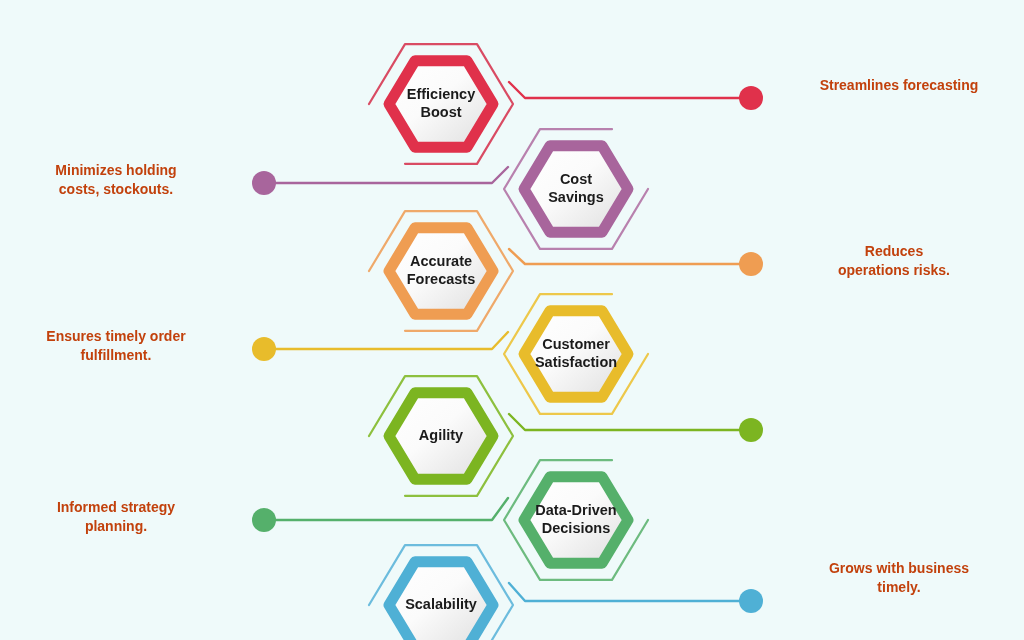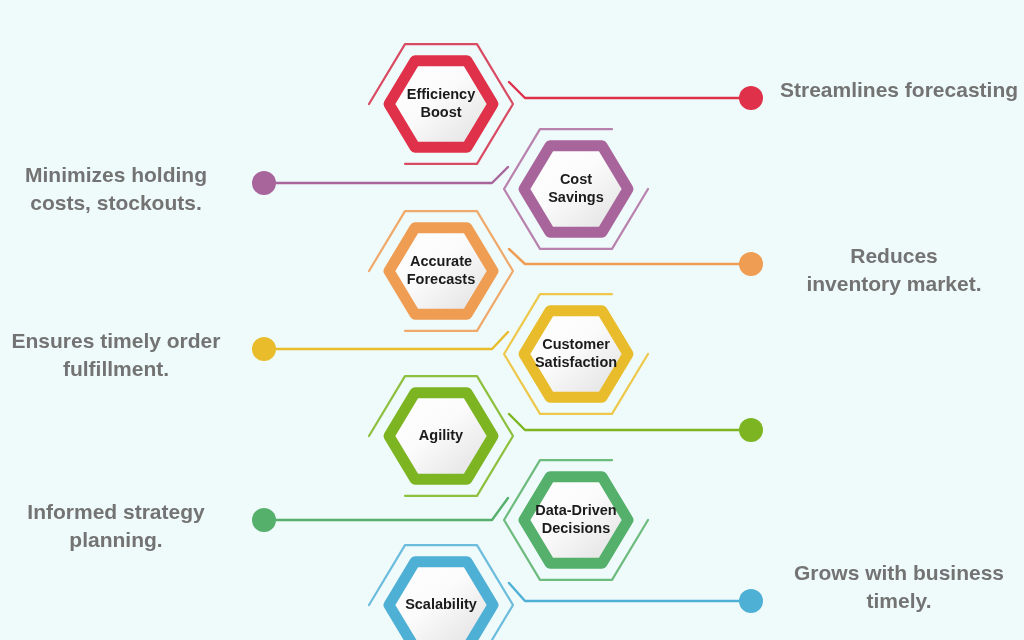--- a/index.html
+++ b/index.html
@@ -34,23 +34,23 @@
     font-weight: bold;
     font-size: 14.5px;
     fill: #1b1b1b;
     text-anchor: middle;
     dominant-baseline: middle;
   }
   .side-caption {
     position: absolute;
     font-family: "Liberation Sans", sans-serif;
     font-weight: bold;
-    font-size: 21px;
+    font-size: 14px;
     line-height: 1.35;
-    color: #737373;
+    color: #c2410c;
     text-align: center;
     white-space: pre-line;
   }
   .side-caption.left {
     right: auto;
   }
 </style>
 </head>
 <body style="background: rgb(239, 250, 250);">
 
@@ -107,20 +107,20 @@
         <text class="hex-label" x="576" y="318"><tspan x="576" dy="-9">Customer</tspan><tspan x="576" dy="18">Satisfaction</tspan></text>
         <text class="hex-label" x="441" y="400"><tspan x="441" dy="0">Agility</tspan></text>
         <text class="hex-label" x="576" y="484"><tspan x="576" dy="-9">Data-Driven</tspan><tspan x="576" dy="18">Decisions</tspan></text>
         <text class="hex-label" x="441" y="569"><tspan x="441" dy="0">Scalability</tspan></text>
       </g>
   </svg>
 
   <div id="captions-layer">
       <div class="side-caption right" style="left: 779px; width: 240px; top: 40px;"><div>Streamlines forecasting</div></div>
       <div class="side-caption left" style="left: -4px; width: 240px; top: 125px;"><div>Minimizes holding</div><div>costs, stockouts.</div></div>
-      <div class="side-caption right" style="left: 774px; width: 240px; top: 206px;"><div>Reduces</div><div>inventory market.</div></div>
+      <div class="side-caption right" style="left: 774px; width: 240px; top: 206px;"><div>Reduces</div><div>operations risks.</div></div>
       <div class="side-caption left" style="left: -4px; width: 240px; top: 291px;"><div>Ensures timely order</div><div>fulfillment.</div></div>
       <div class="side-caption right" style="left: 779px; width: 240px; top: 372px;"></div>
       <div class="side-caption left" style="left: -4px; width: 240px; top: 462px;"><div>Informed strategy</div><div>planning.</div></div>
       <div class="side-caption right" style="left: 779px; width: 240px; top: 523px;"><div>Grows with business</div><div>timely.</div></div>
     </div>
 
 </div>
 
 </body></html>

